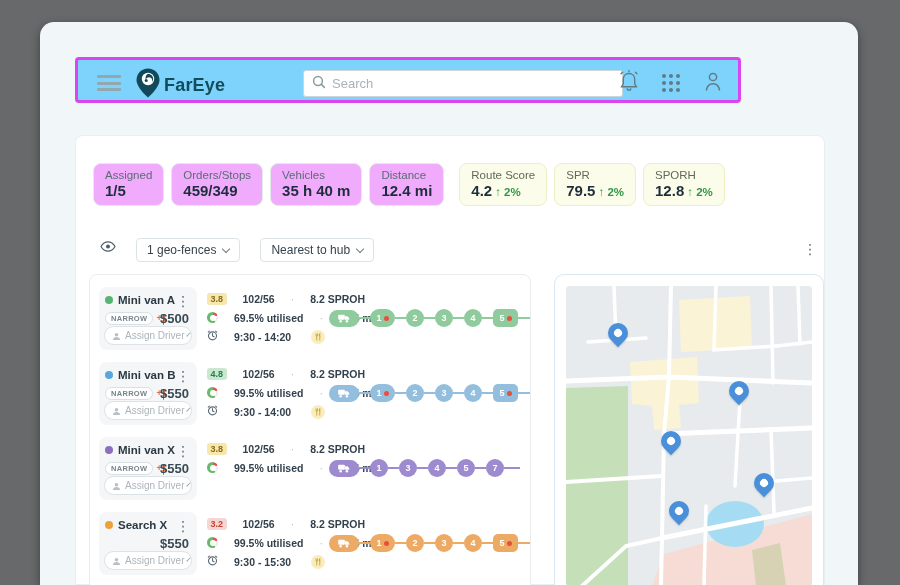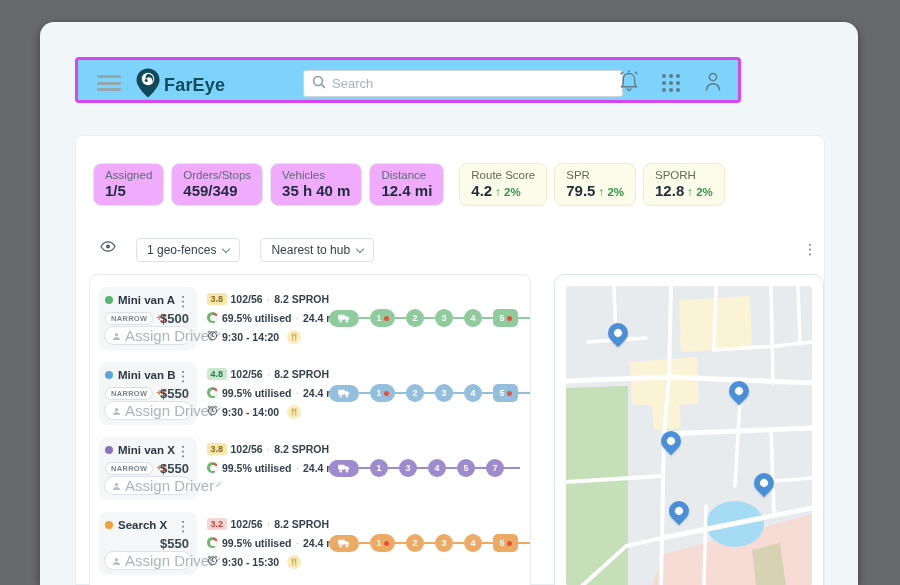--- a/index.html
+++ b/index.html
@@ -60,26 +60,26 @@
   .vname { font-size:11.5px; font-weight:700; color:#2b3944; white-space:nowrap; }
   .vcard .kebab { position:absolute; right:7px; top:7px; }
   .vline2 { position:absolute; left:6px; right:6px; top:24px; height:14px; display:flex; align-items:center; gap:3px; }
   .vbadge { font-size:7.5px; letter-spacing:.3px; color:#76848c; border:1px solid #d9e0e3;
             border-radius:8px; padding:1px 5px; background:#fff; font-weight:700; }
   .vplus { font-size:9px; font-weight:700; color:#e4703d; }
   .vprice { position:absolute; right:2px; font-size:13px; font-weight:700; color:#3a4a55; }
   .vselect { position:absolute; left:5px; right:5px; bottom:5px; height:19px; background:#fff;
              border:1px solid #dce3e6; border-radius:11px; display:flex; align-items:center;
              gap:4px; padding:0 7px; cursor:pointer; }
-  .vselect .txt { font-size:15px; color:#aab5bb; flex:1; white-space:nowrap;text-align:center; }
+  .vselect .txt { font-size:10px; color:#aab5bb; flex:1; white-space:nowrap;text-align:center; }
   .vselect .chev { width:5px; height:5px; border-color:#9aa6ad; }
 
   
   .vinfo { position:absolute; left:108px; top:2px; width:122px; }
-  .iline { display:flex; align-items:center; gap:4px; height:19px; font-size:10.5px; font-weight:700; color:#33414d; white-space:nowrap; }
+  .iline { display:flex; align-items:center; gap:16px; height:19px; font-size:10.5px; font-weight:700; color:#33414d; white-space:nowrap; }
   .sep { color:#b6c0c6; font-weight:400; }
   .score { font-size:9px; font-weight:700; border-radius:3px; padding:1px 3.5px; }
   .gauge { width:11px; height:11px; border-radius:50%; position:relative; flex:none;
            background:conic-gradient(from 150deg,#68b96c 0 62%,#e2574b 62% 76%,#e9edee 76% 100%); }
   .gauge::after { content:""; position:absolute; inset:2.5px; background:#fff; border-radius:50%; }
   .meal { width:14px; height:14px; border-radius:50%; background:#f9ecbe; display:flex;
           align-items:center; justify-content:center; margin-left:4px; flex:none; }
 
   
   .chain { position:absolute; left:230px; top:22px; display:flex; align-items:center; }

